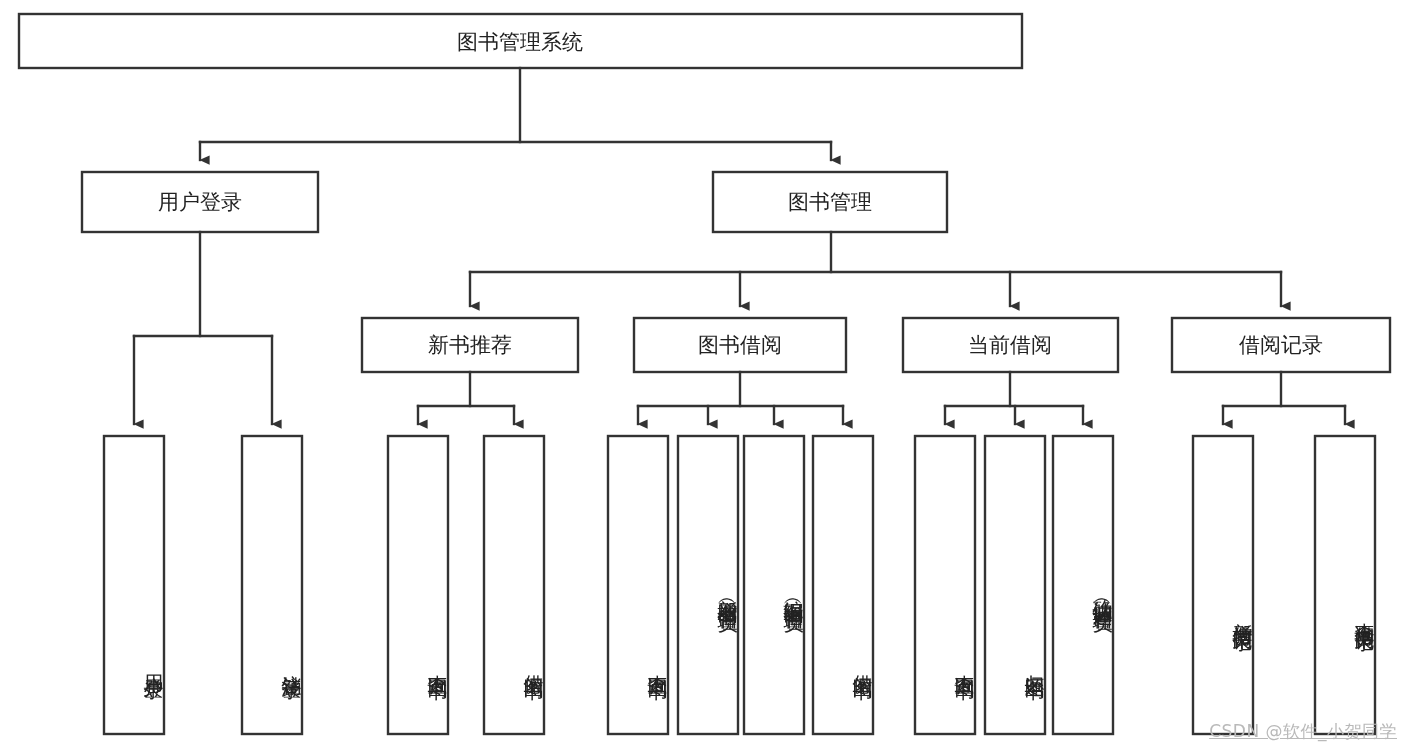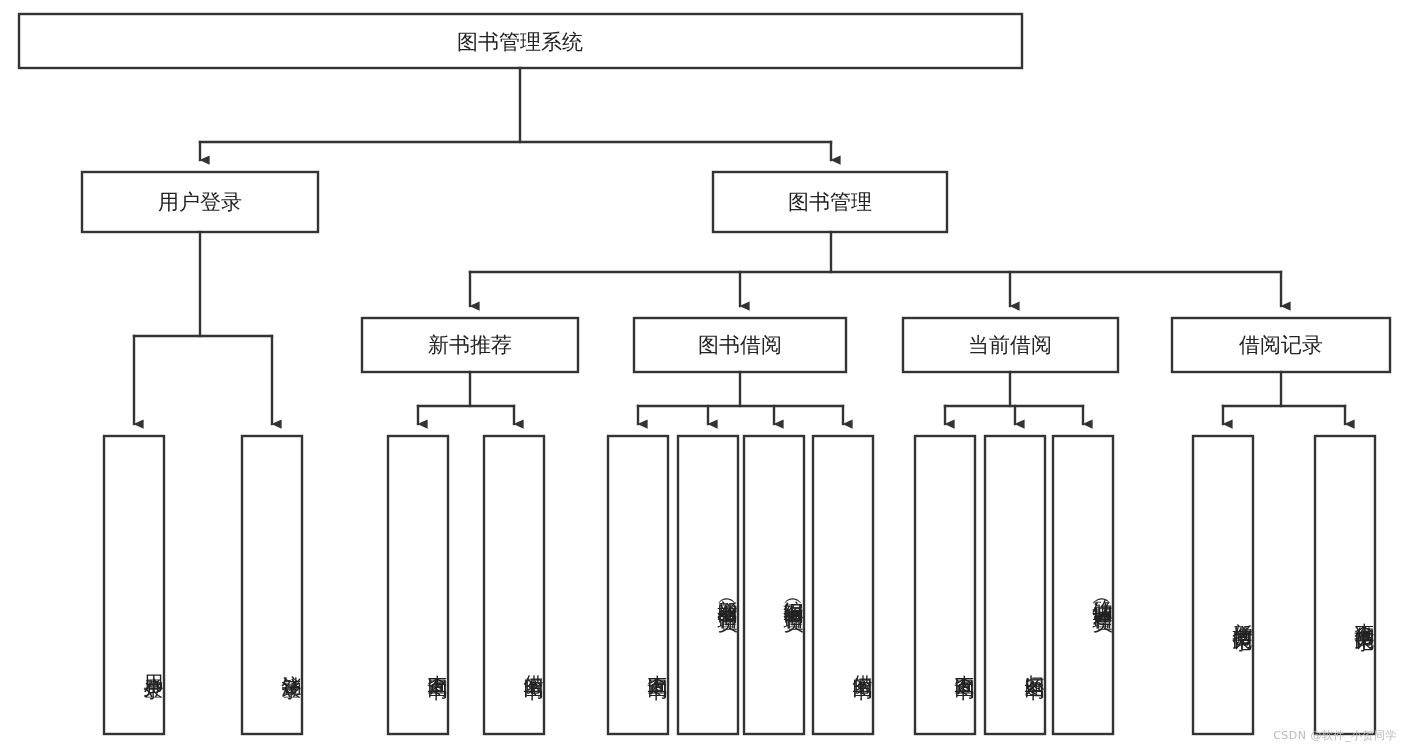--- a/index.html
+++ b/index.html
@@ -61,24 +61,25 @@
     letter-spacing: 2px;
     color: #222222;
     white-space: nowrap;
     pointer-events: none;
   }
   .watermark {
     position: absolute;
     right: 8px;
     bottom: 4px;
     font-family: "DejaVu Sans", "Liberation Sans", sans-serif;
-    font-size: 11px;
+    font-size: 17px;
     color: #b9b9b9;
     white-space: nowrap;
     letter-spacing: 0.5px;
+    text-decoration: underline;
   }
 </style>
 </head>
 <body>
 
 <div id="diagram-root">
 
   <svg class="canvas" viewBox="0 0 1405 747">
     <defs>
       <marker id="arrow" markerWidth="11" markerHeight="11" refX="5.2" refY="9.6" orient="auto" markerUnits="userSpaceOnUse">

